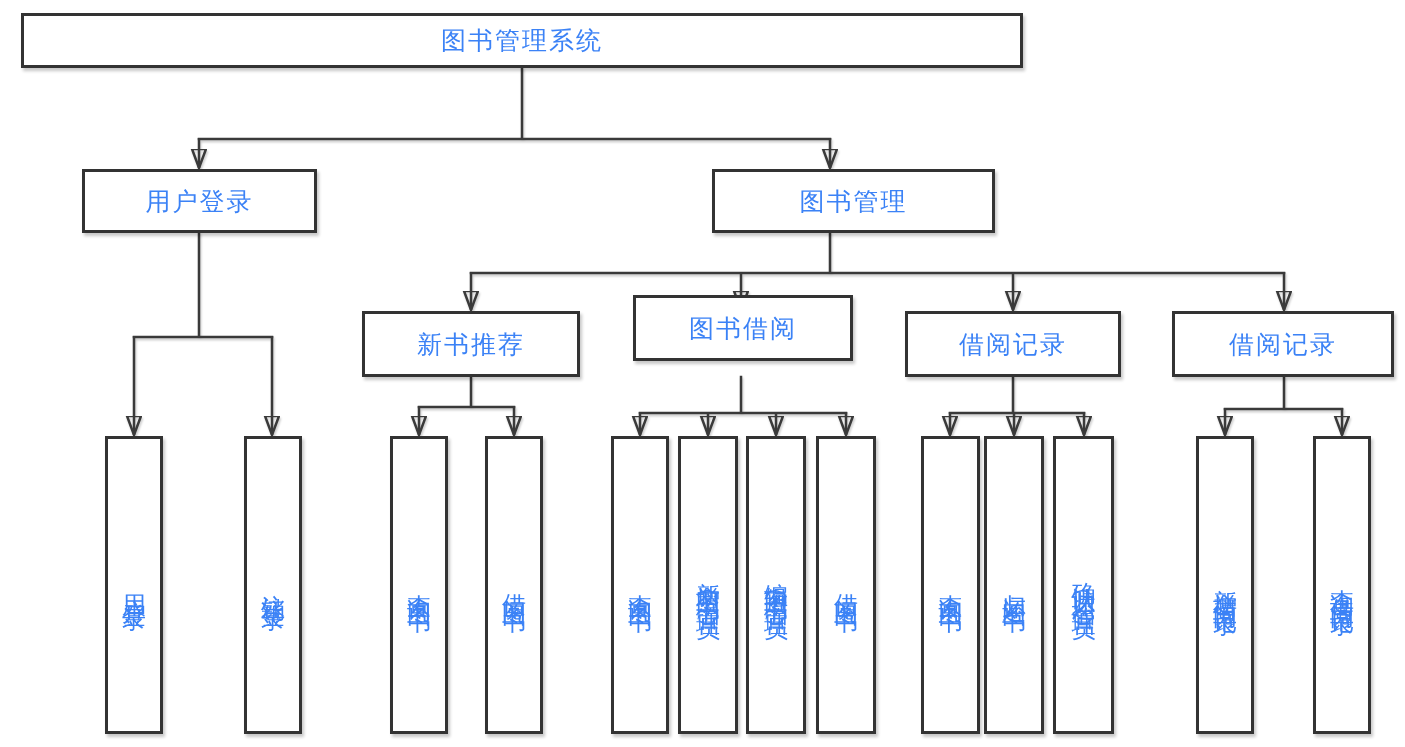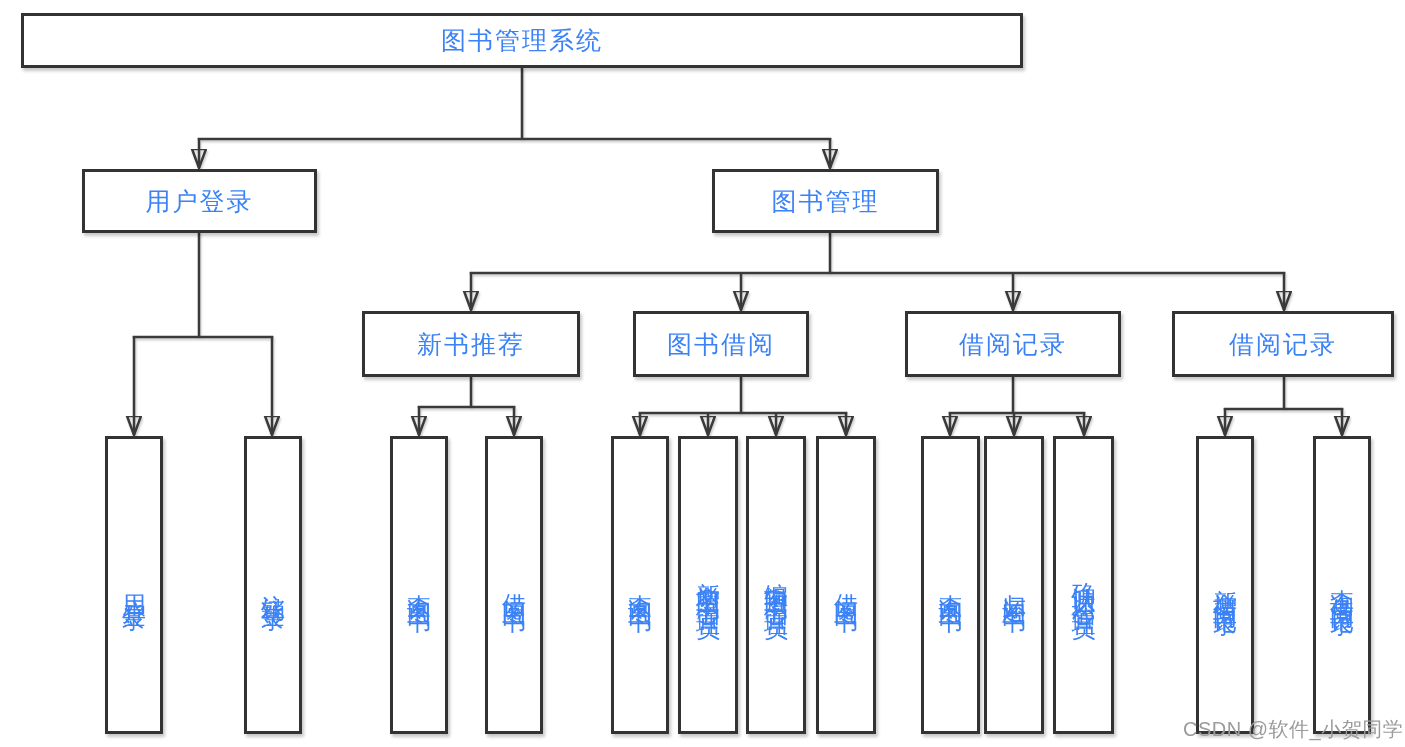--- a/index.html
+++ b/index.html
@@ -114,28 +114,28 @@
     </g>
   </svg>
 
   <div class="node" style="left:21px;top:13px;width:1002px;height:55px">
     <span class="lbl">图书管理系统</span>
   </div>
 
   <div class="node" style="left:82px;top:169px;width:235px;height:64px">
     <span class="lbl">用户登录</span>
   </div>
-  <div class="node" style="left:712px;top:169px;width:227px;height:64px">
+  <div class="node" style="left:712px;top:169px;width:283px;height:64px">
     <span class="lbl">图书管理</span>
   </div>
 
   <div class="node" style="left:362px;top:311px;width:218px;height:66px">
     <span class="lbl">新书推荐</span>
   </div>
-  <div class="node" style="left:633px;top:311px;width:176px;height:66px">
+  <div class="node" style="left:633px;top:295px;width:220px;height:66px">
     <span class="lbl">图书借阅</span>
   </div>
   <div class="node" style="left:905px;top:311px;width:216px;height:66px">
     <span class="lbl">借阅记录</span>
   </div>
   <div class="node" style="left:1172px;top:311px;width:222px;height:66px">
     <span class="lbl">借阅记录</span>
   </div>
 
   <div class="node leaf" style="left:105px;top:436px;width:58px;height:298px">
@@ -175,15 +175,14 @@
     <span class="lbl">确认归还（管理员）</span>
   </div>
 
   <div class="node leaf" style="left:1196px;top:436px;width:58px;height:298px">
     <span class="lbl">新增借阅记录</span>
   </div>
   <div class="node leaf" style="left:1313px;top:436px;width:58px;height:298px">
     <span class="lbl">查询借阅记录</span>
   </div>
 
-  <div class="watermark">CSDN @软件_小贺同学</div>
 
 </div>
 
 </body></html>

